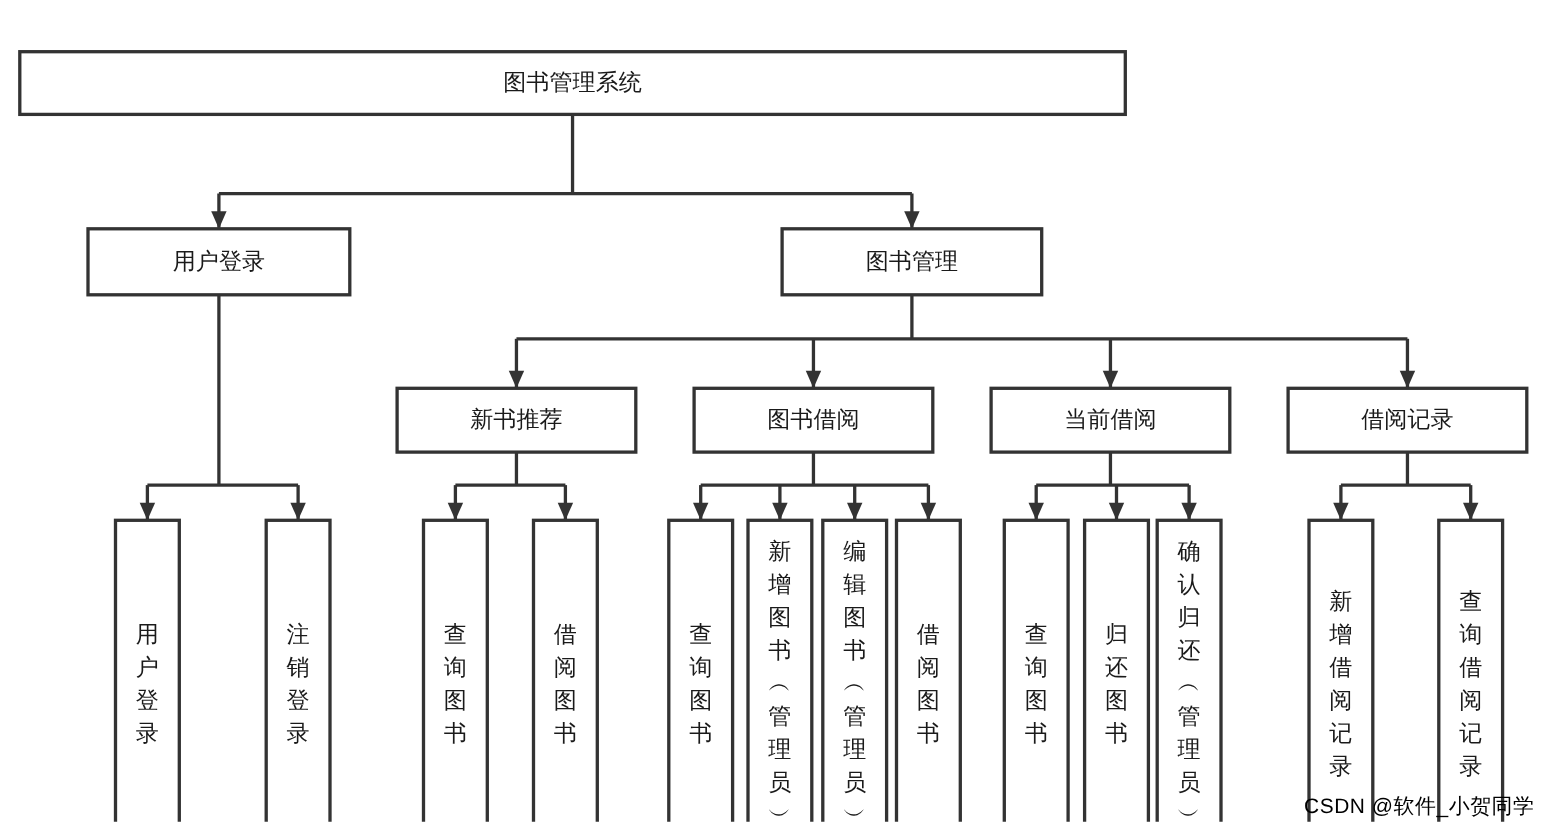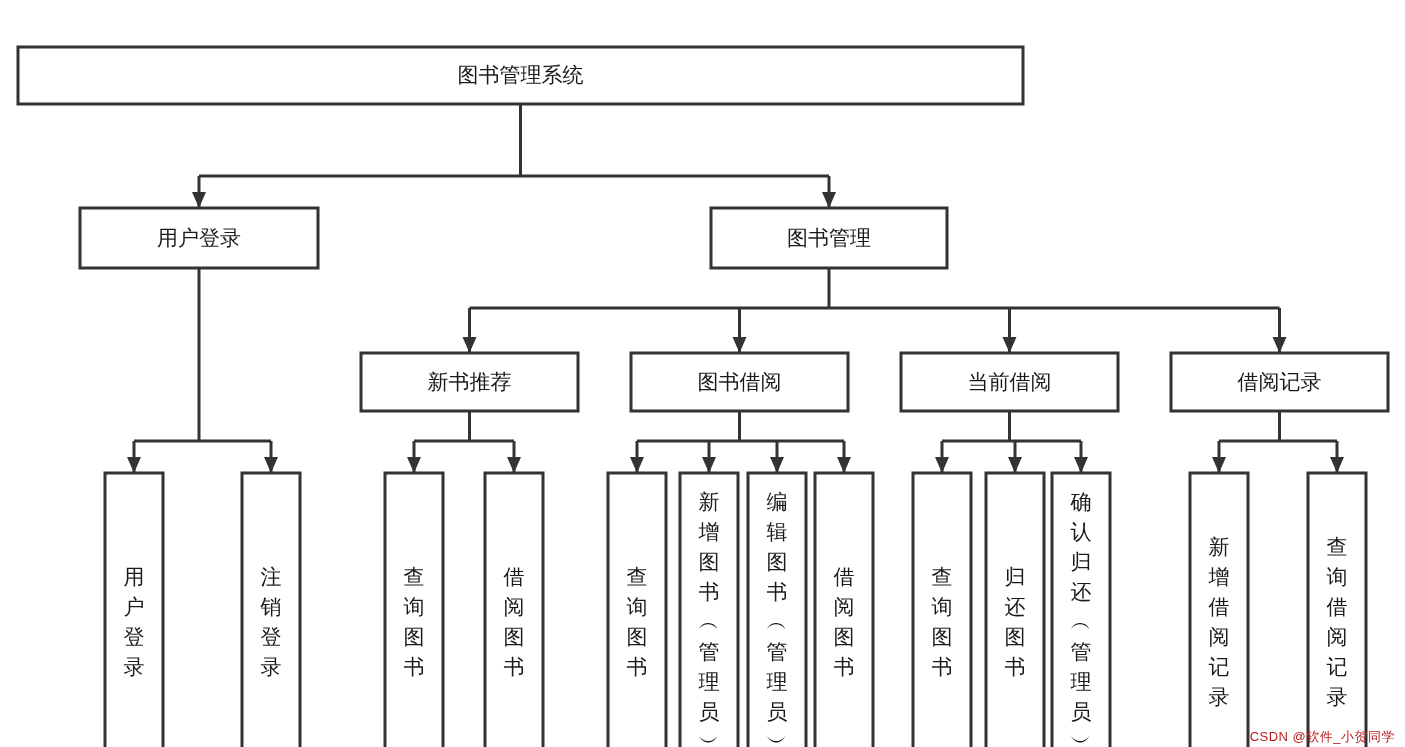--- a/index.html
+++ b/index.html
@@ -53,22 +53,22 @@
     font-family: "Liberation Sans", "DejaVu Sans", sans-serif;
     font-size: 21px;
     fill: #1a1a1a;
     text-anchor: middle;
   }
   .watermark {
     position: absolute;
     right: 10px;
     bottom: 6px;
     font-family: "Liberation Sans", "DejaVu Sans", sans-serif;
-    font-size: 13px;
-    color: #b91c1c;
+    font-size: 19px;
+    color: #000000;
     white-space: nowrap;
     letter-spacing: 0.5px;
     pointer-events: none;
   }
 </style>
 </head>
 <body>
 
 <div id="diagram-root">
   <svg id="tree-svg" viewBox="0 0 1405 747" xmlns="http://www.w3.org/2000/svg">

